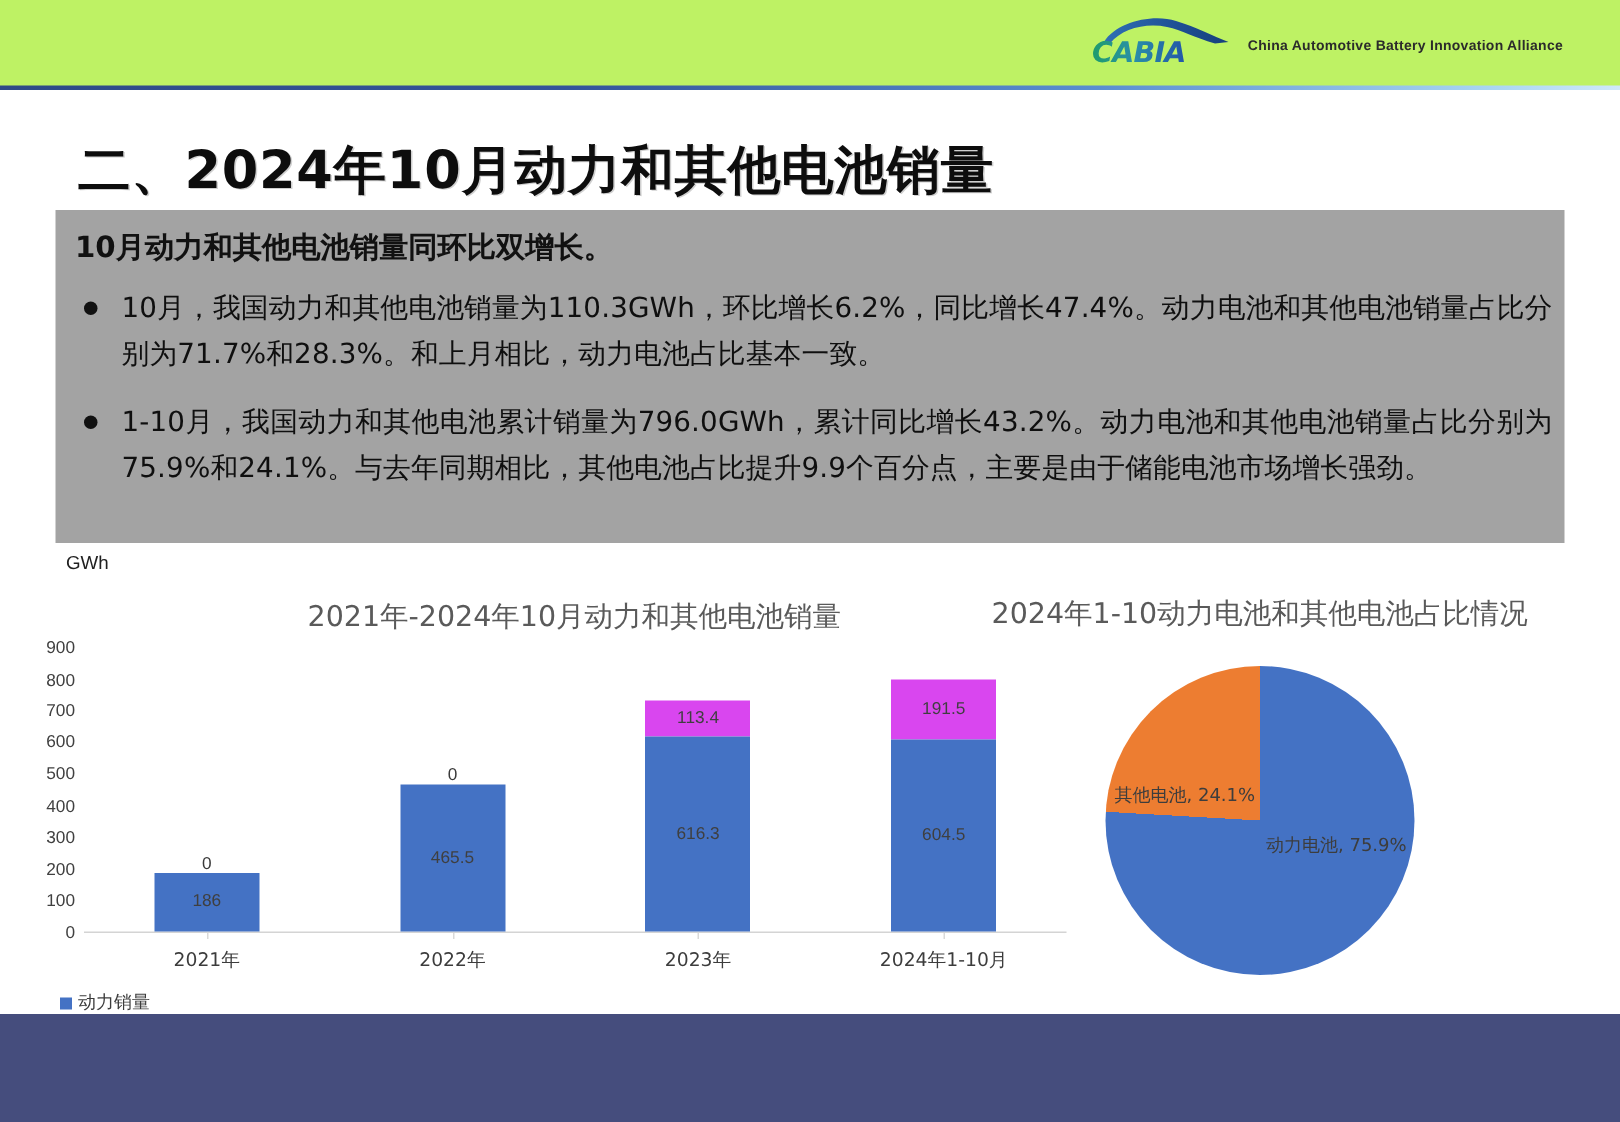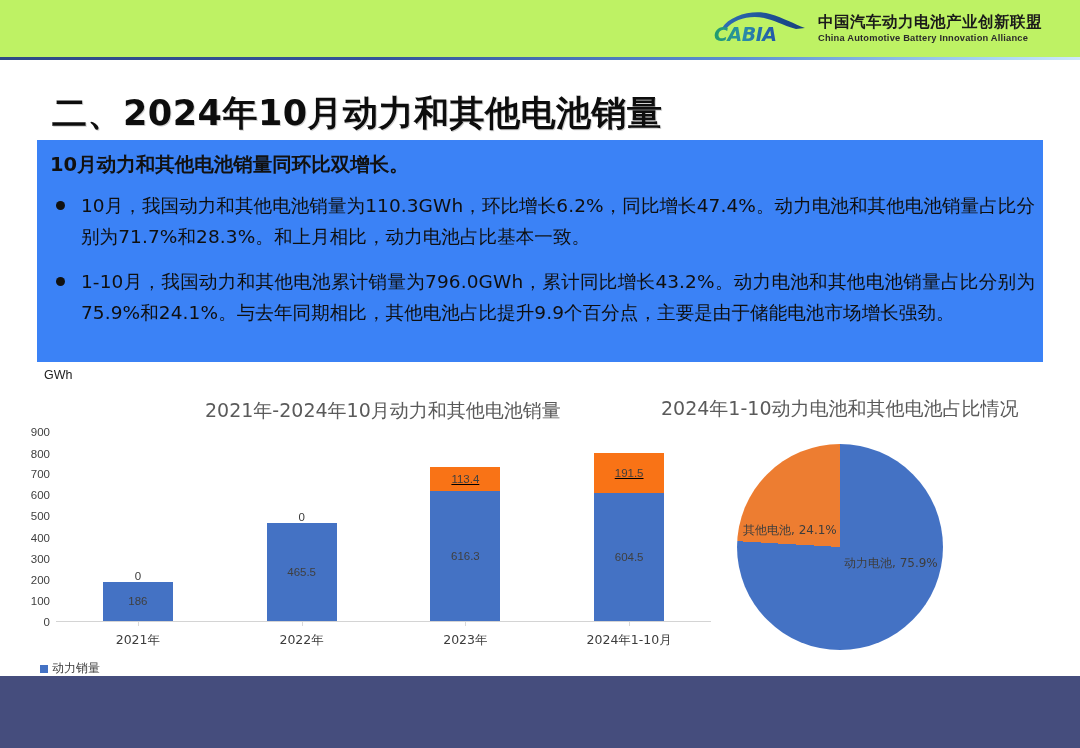--- a/index.html
+++ b/index.html
@@ -78,21 +78,21 @@
     text-shadow: 1px 1px 0 rgba(120,120,120,0.35);
   }
 
   
   .panel {
     position: absolute;
     left: 37px;
     top: 140px;
     width: 1006px;
     height: 222px;
-    background: #3b82f6;
+    background: #a3a3a3;
   }
   .panel-heading {
     position: absolute;
     left: 13px;
     top: 11px;
     font-size: 19.5px;
     font-weight: bold;
     color: #111111;
     font-family: "DejaVu Sans", sans-serif;
     white-space: nowrap;
@@ -193,21 +193,21 @@
     width: 70px;
   }
   .seg {
     position: relative;
     width: 100%;
     display: flex;
     align-items: center;
     justify-content: center;
   }
   .seg-blue { background: #4472c4; }
-  .seg-orange { background: #f97316; text-decoration: underline; }
+  .seg-orange { background: #d946ef; }
   .seg-label {
     font-size: 11.5px;
     color: #3a3a3a;
     font-family: "Liberation Sans", sans-serif;
     pointer-events: none;
   }
   .seg-label.on-fill { color: #3f3f3f; }
   .zero-label {
     position: absolute;
     left: 0;
@@ -304,21 +304,20 @@
             <stop offset="0%" stop-color="#1f9d6b"></stop>
             <stop offset="45%" stop-color="#2a8fa8"></stop>
             <stop offset="100%" stop-color="#2356a8"></stop>
           </linearGradient>
         </defs>
         <path d="M14 20 C22 7, 46 1, 62 6 C76 10, 86 16, 97 20 L88 21 C74 17, 66 12, 56 10 C42 7, 26 11, 18 21 Z" fill="url(#swoosh)"></path>
         <text x="6" y="33" font-family="DejaVu Sans, sans-serif" font-size="19" font-weight="bold" font-style="italic" fill="url(#word)" letter-spacing="-0.5">CABIA</text>
       </svg>
     </div>
     <div class="logo-text">
-      <div class="logo-cn">中国汽车动力电池产业创新联盟</div>
       <div class="logo-en">China Automotive Battery Innovation Alliance</div>
     </div>
   </div>
 </div>
 <div class="header-rule"></div>
 
 <div class="slide-title">二、2024年10月动力和其他电池销量</div>
 
 <div class="panel">
   <div class="panel-heading">10月动力和其他电池销量同环比双增长。</div>

